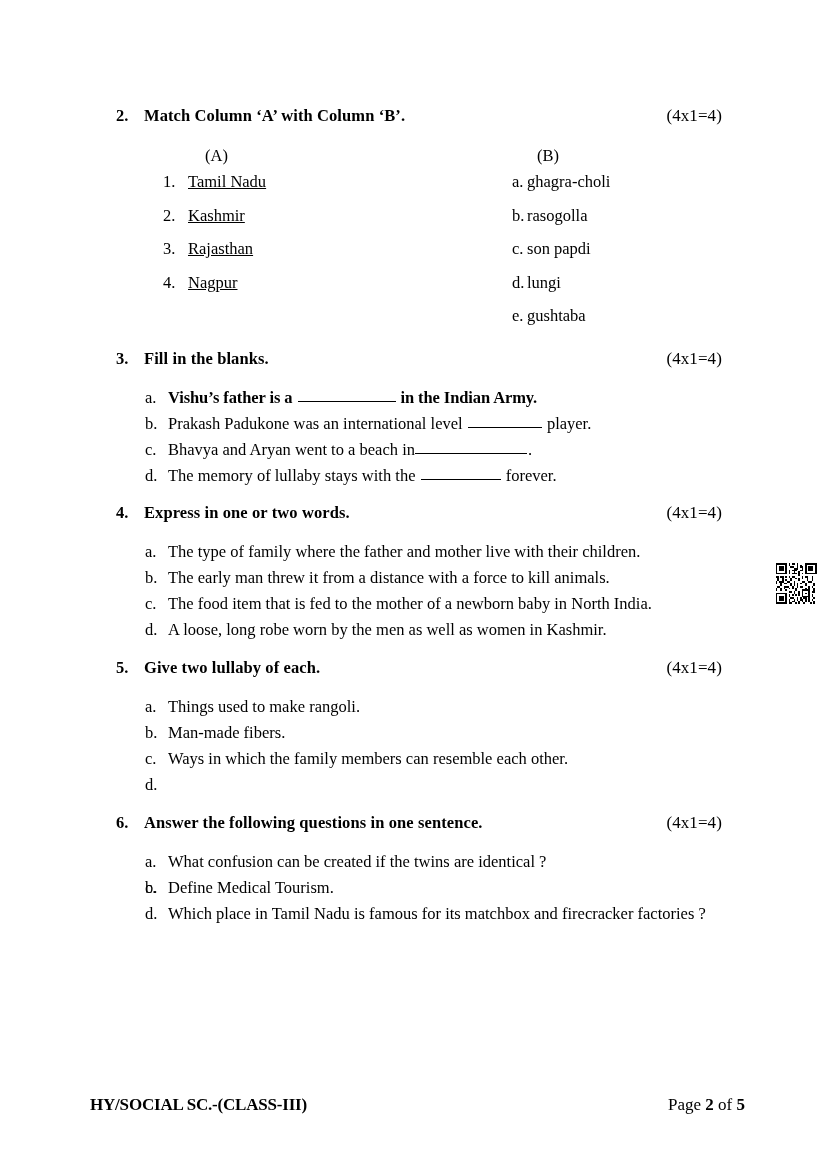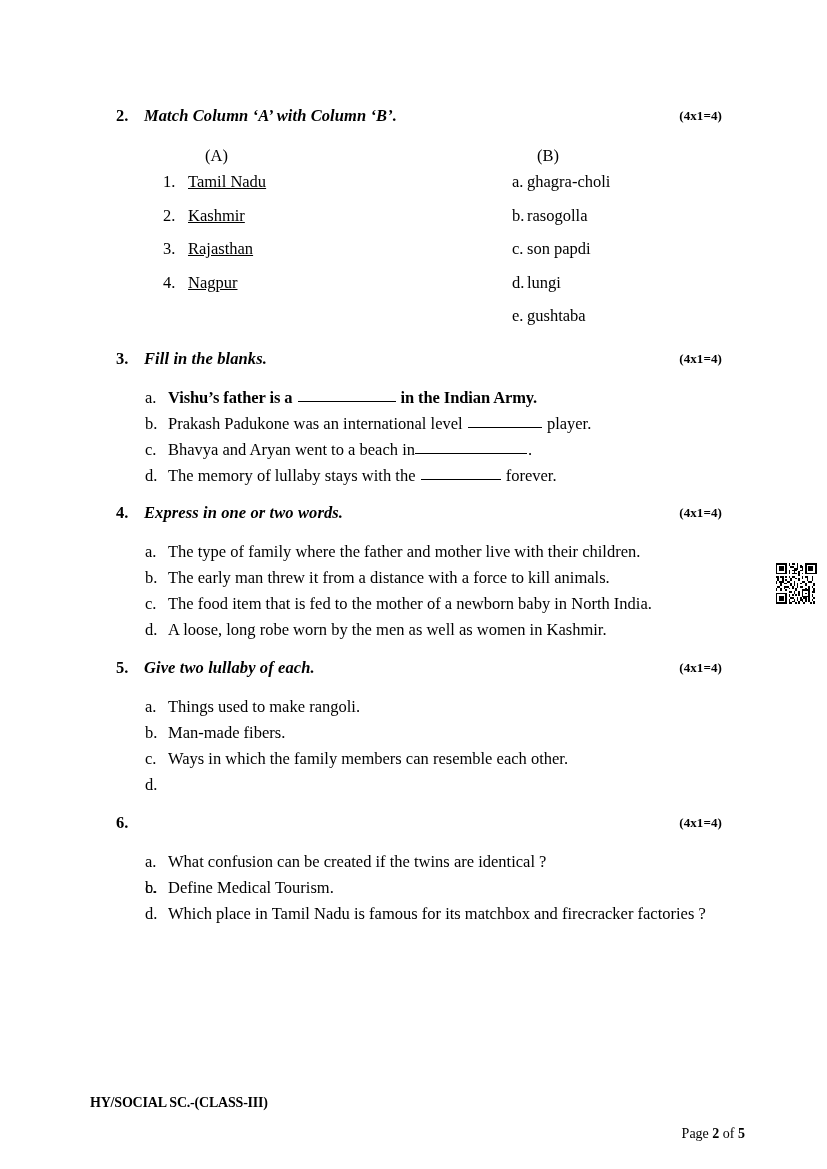--- a/index.html
+++ b/index.html
@@ -36,27 +36,27 @@
     line-height: 20px;
     letter-spacing: 0.1px;
   }
   .q-num {
     position: absolute;
     left: 116px;
     top: 0;
     width: 26px;
     font-weight: bold;
   }
-  .q-title { display: inline-block; margin-left: 28px; font-style: italic; }
+  .q-title { display: inline-block; margin-left: 28px; }
   .q-marks {
     position: absolute;
     right: 105px;
     top: 0;
-    font-weight: bold;
-    font-size: 13px;
+    font-weight: normal;
+    font-size: 17px;
     white-space: nowrap;
   }
 
   
   .sub-list { margin: 0; padding: 0; list-style: none; }
   .sub-item {
     position: relative;
     padding-left: 168px;
     padding-right: 92px;
     font-size: 16.5px;
@@ -126,35 +126,34 @@
   }
   .qr svg { display: block; width: 100%; height: 100%; }
 
   
   .footer {
     position: absolute;
     left: 0;
     top: 1095px;
     width: 827px;
     height: 22px;
-    font-size: 14px;
+    font-size: 17px;
   }
   .footer .f-left {
     position: absolute;
     left: 90px;
     top: 0;
     font-weight: bold;
     letter-spacing: -0.2px;
   }
   .footer .f-right {
     position: absolute;
     right: 82px;
     top: 0;
     white-space: nowrap;
-    margin-top: 31px;
   }
   .footer .f-right b { font-weight: bold; }
 </style>
 </head>
 <body>
 
 <div class="page">
 
   <div class="q-block" style="top:106px;">
     <div class="q-head">
@@ -283,20 +282,21 @@
       <span class="txt">Ways in which the family members can resemble each other.</span>
     </li>
     <li class="sub-item">
       <span class="lbl">d.</span>
     </li>
   </ul>
 
   <div class="q-block" style="top:813px;">
     <div class="q-head">
       <span class="q-num">6.</span>
+      <span class="q-title">Answer the following questions in one sentence.</span>
       <span class="q-marks">(4x1=4)</span>
     </div>
   </div>
 
   <ul class="sub-list" style="position:absolute; left:0; top:849px; width:827px;">
     <li class="sub-item">
       <span class="lbl">a.</span>
       <span class="txt">What confusion can be created if the twins are identical ?</span>
     </li>
     <li class="sub-item">

